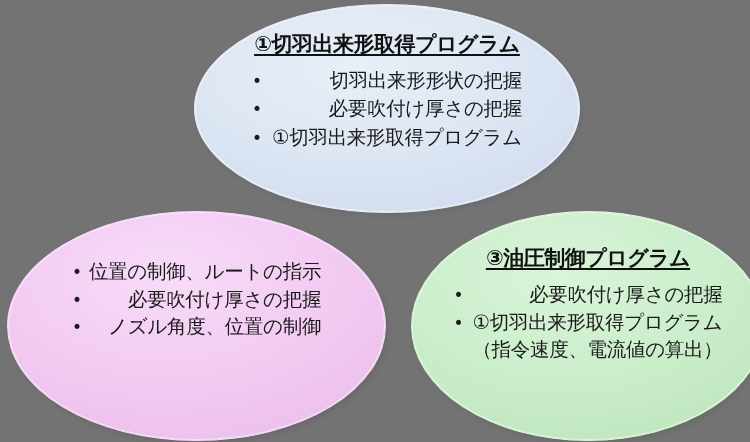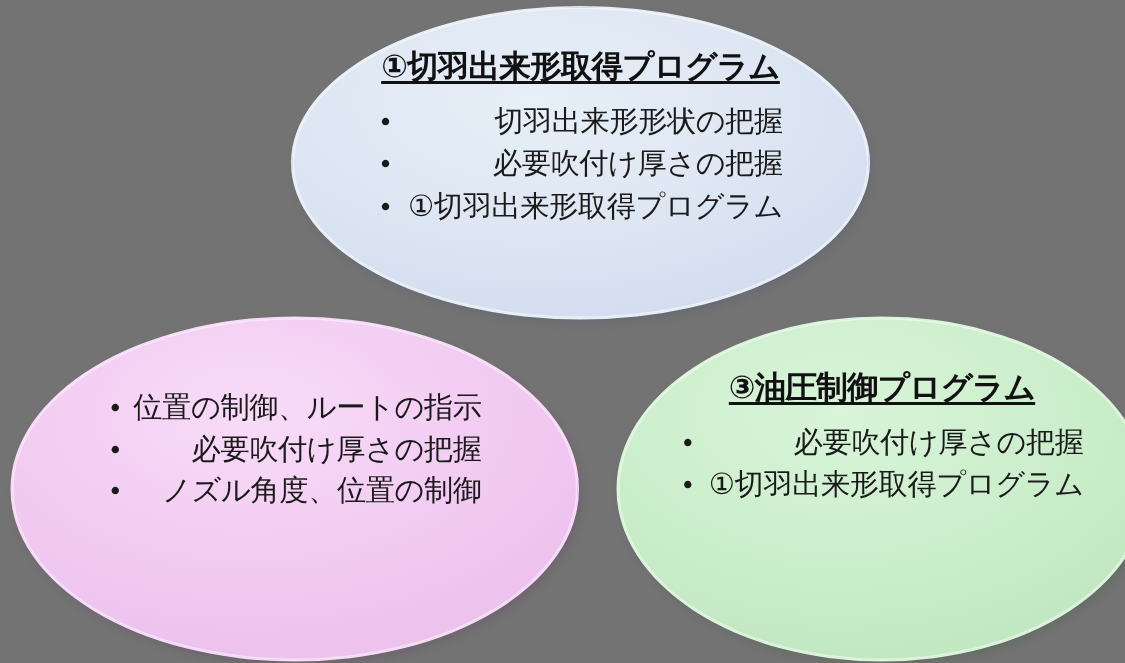--- a/index.html
+++ b/index.html
@@ -174,16 +174,20 @@
     <div class="node-title">③油圧制御プログラム</div>
     <ul class="bullet-list">
       <li class="bullet-item">
         <span class="bullet-dot">•</span>
         <span class="bullet-text">必要吹付け厚さの把握</span>
       </li>
       <li class="bullet-item">
         <span class="bullet-dot">•</span>
         <span class="bullet-text">①切羽出来形取得プログラム</span>
       </li>
+      <li class="bullet-item continuation">
+        <span class="bullet-dot is-hidden">•</span>
+        <span class="bullet-text">（指令速度、電流値の算出）</span>
+      </li>
     </ul>
   </div>
 
 </div>
 
 </body></html>

